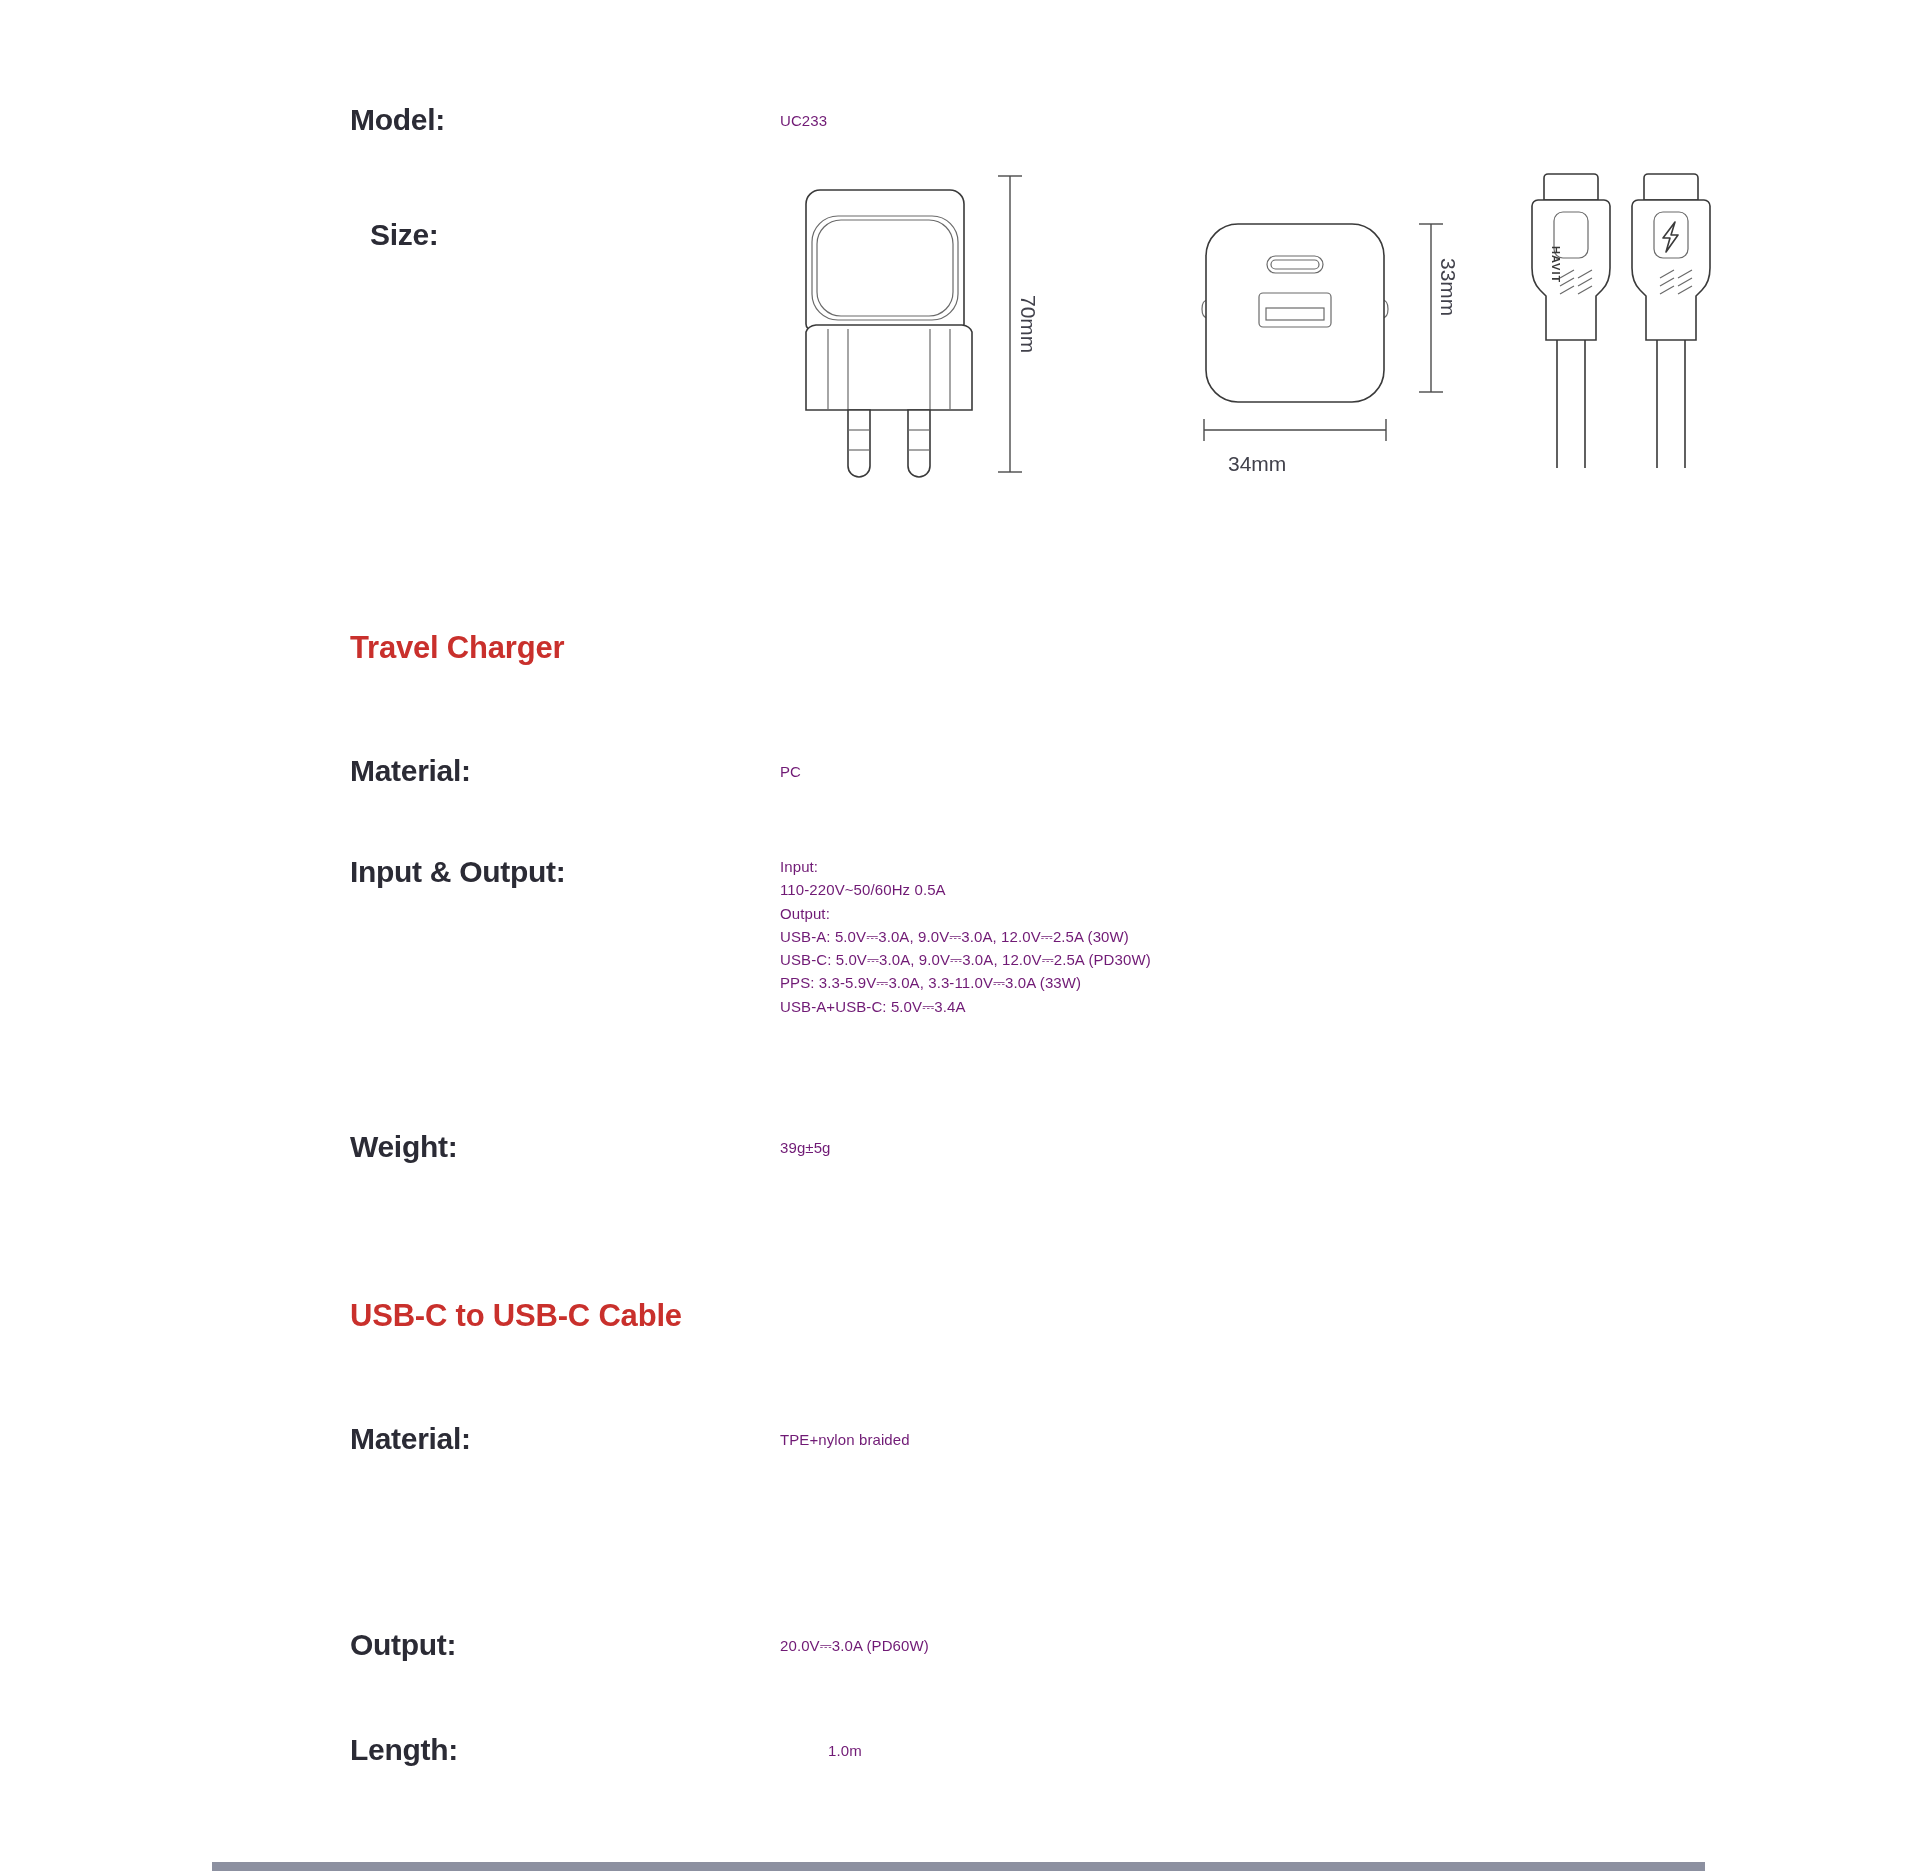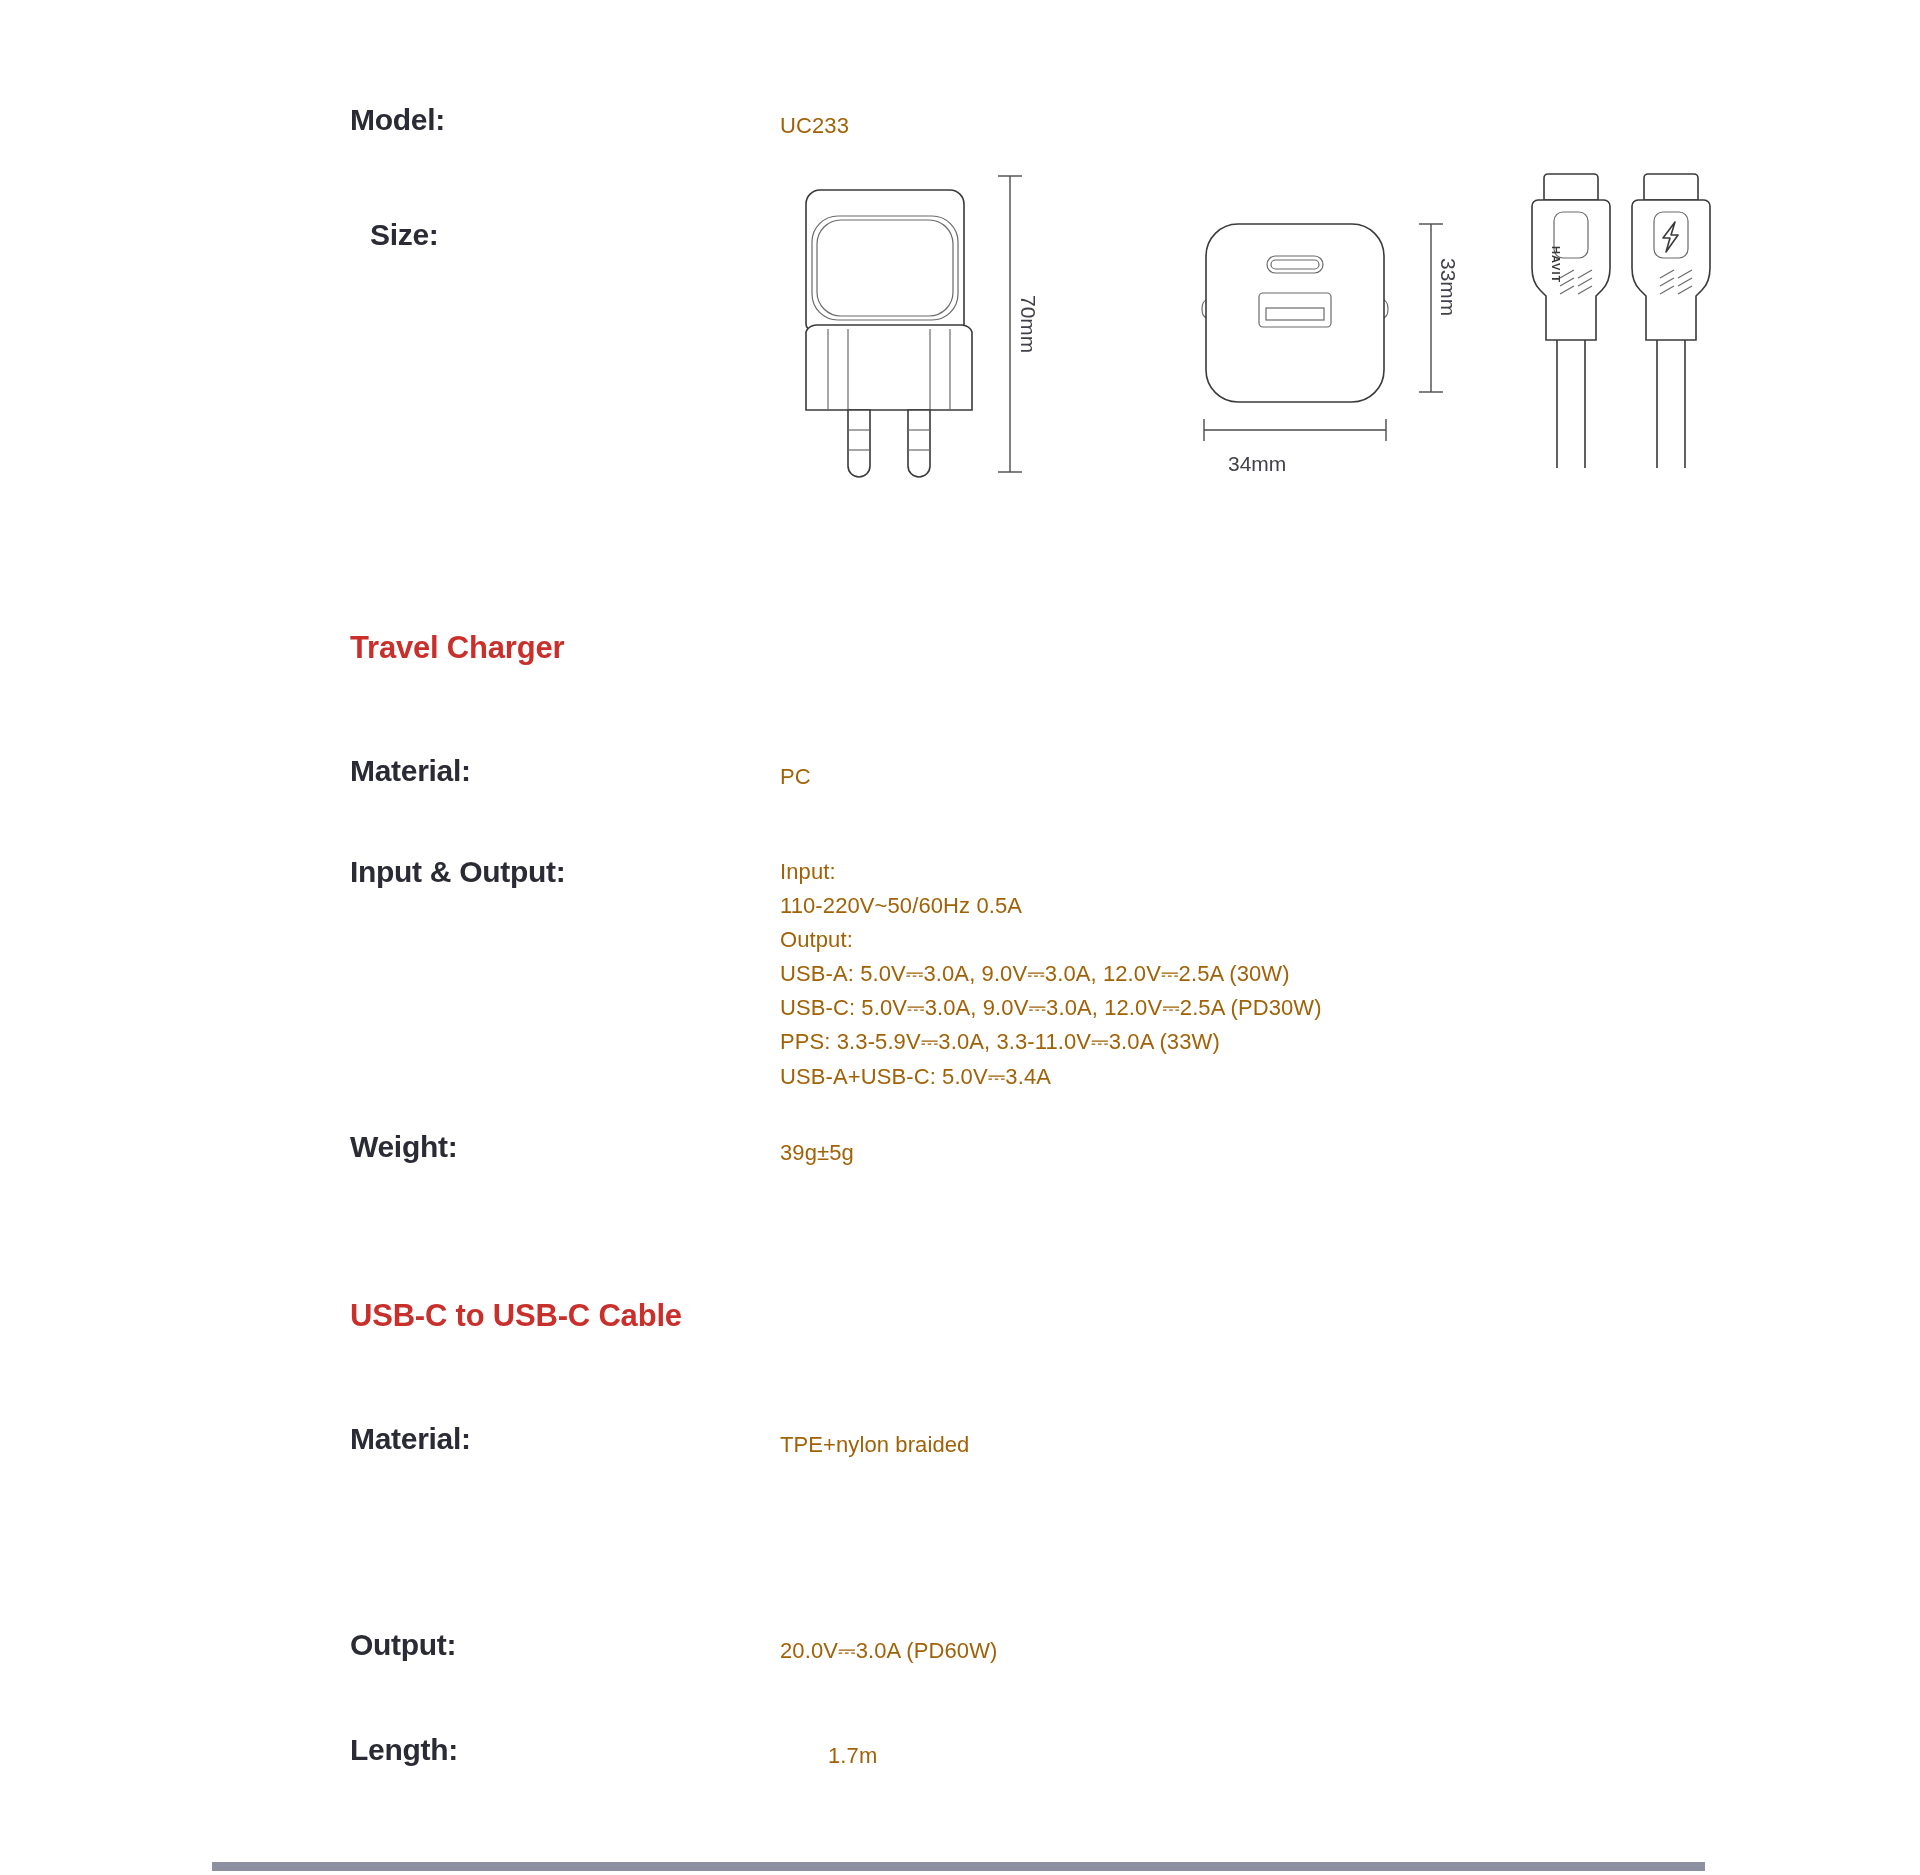--- a/index.html
+++ b/index.html
@@ -27,22 +27,22 @@
     width: 430px;
     flex: 0 0 430px;
     font-weight: 700;
     font-size: 30px;
     letter-spacing: -0.3px;
     color: #2b2b35;
     line-height: 1.15;
   }
   .spec-value {
     font-weight: 400;
-    font-size: 22px;
-    color: #a16207;
+    font-size: 15px;
+    color: #701a75;
     line-height: 1.55;
     white-space: pre-line;
     letter-spacing: 0.1px;
   }
 
   .section-title {
     position: absolute;
     left: 350px;
     font-weight: 700;
     font-size: 31px;
@@ -215,18 +215,18 @@
   </div>
 
 
   <div class="spec-row" style="left:350px; top:1628px;">
     <div class="spec-label">Output:</div>
     <div class="spec-value" style="padding-top:6px;">20.0V⎓3.0A (PD60W)</div>
   </div>
 
   <div class="spec-row" style="left:350px; top:1733px;gap:48px;">
     <div class="spec-label">Length:</div>
-    <div class="spec-value" style="padding-top:6px;">1.7m</div>
+    <div class="spec-value" style="padding-top:6px;">1.0m</div>
   </div>
 
   <div class="footer-bar"></div>
 
 </div>
 
 </body></html>

